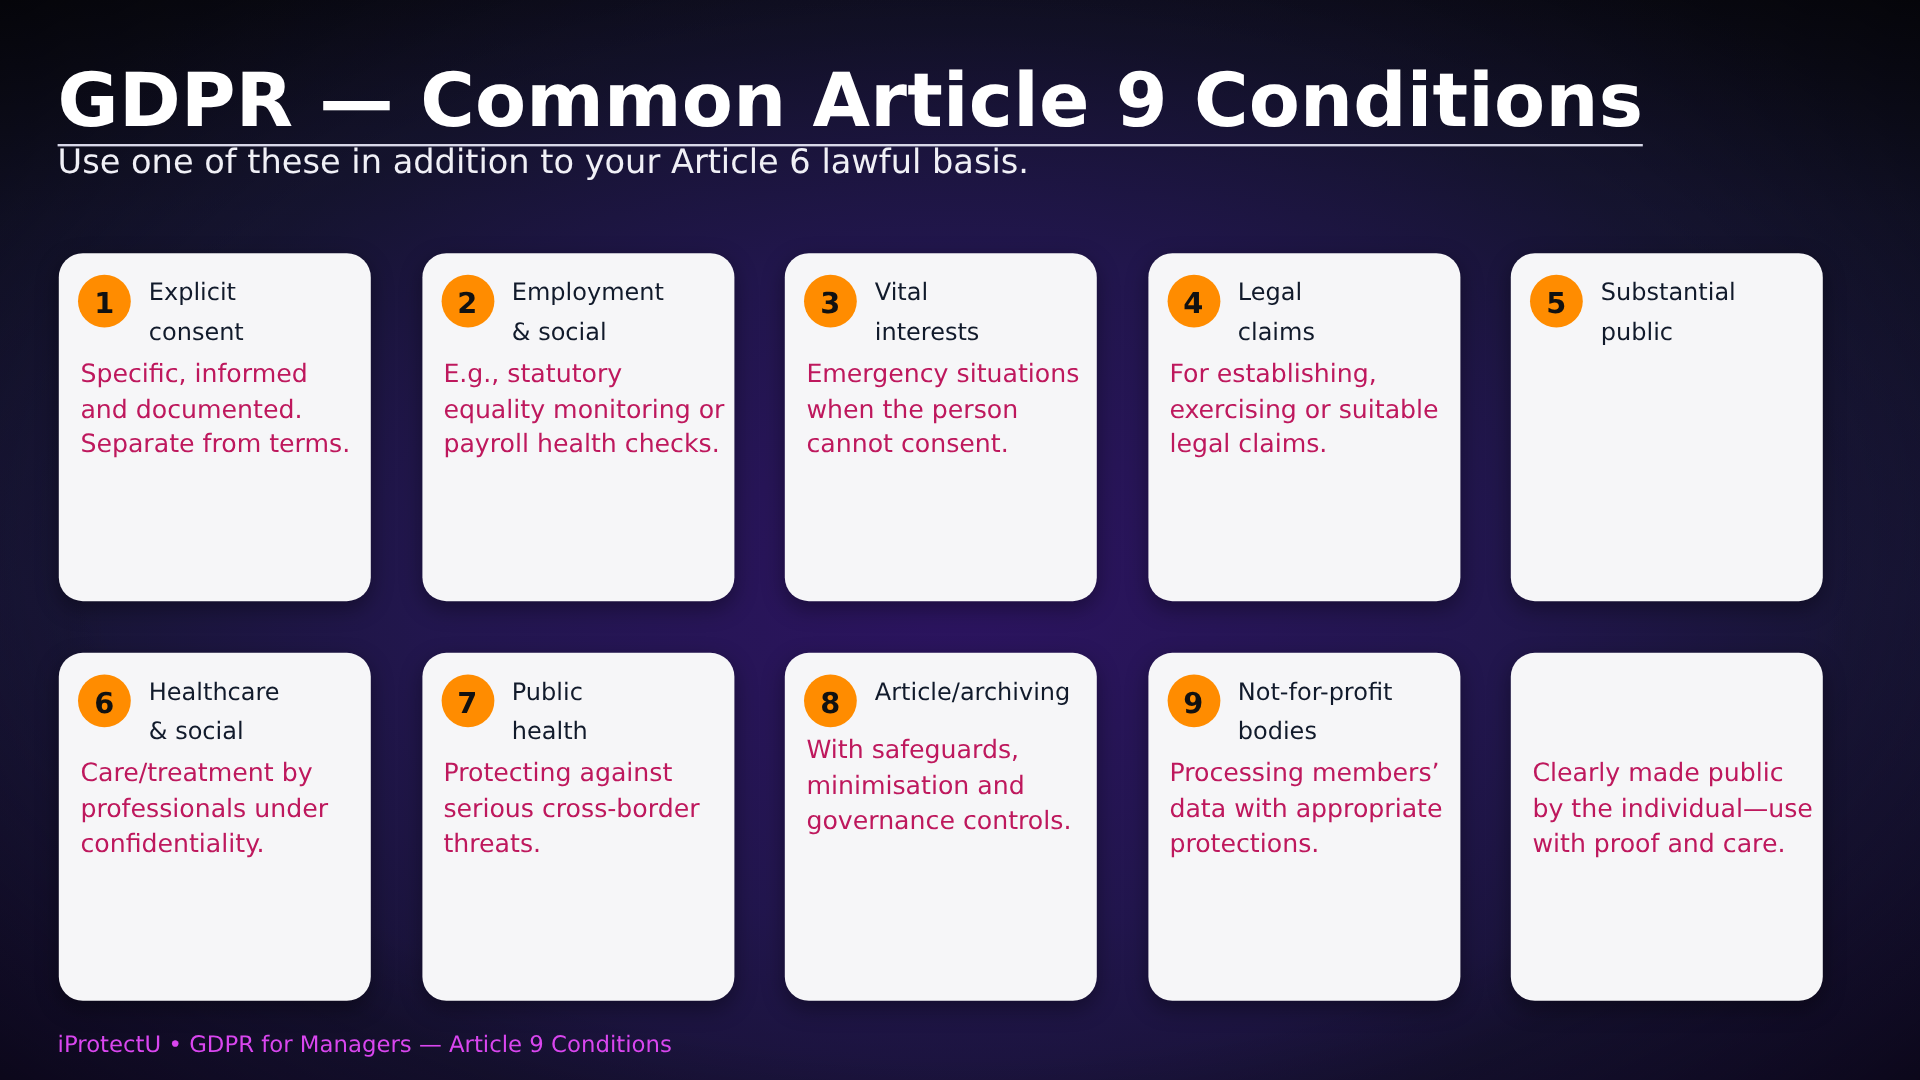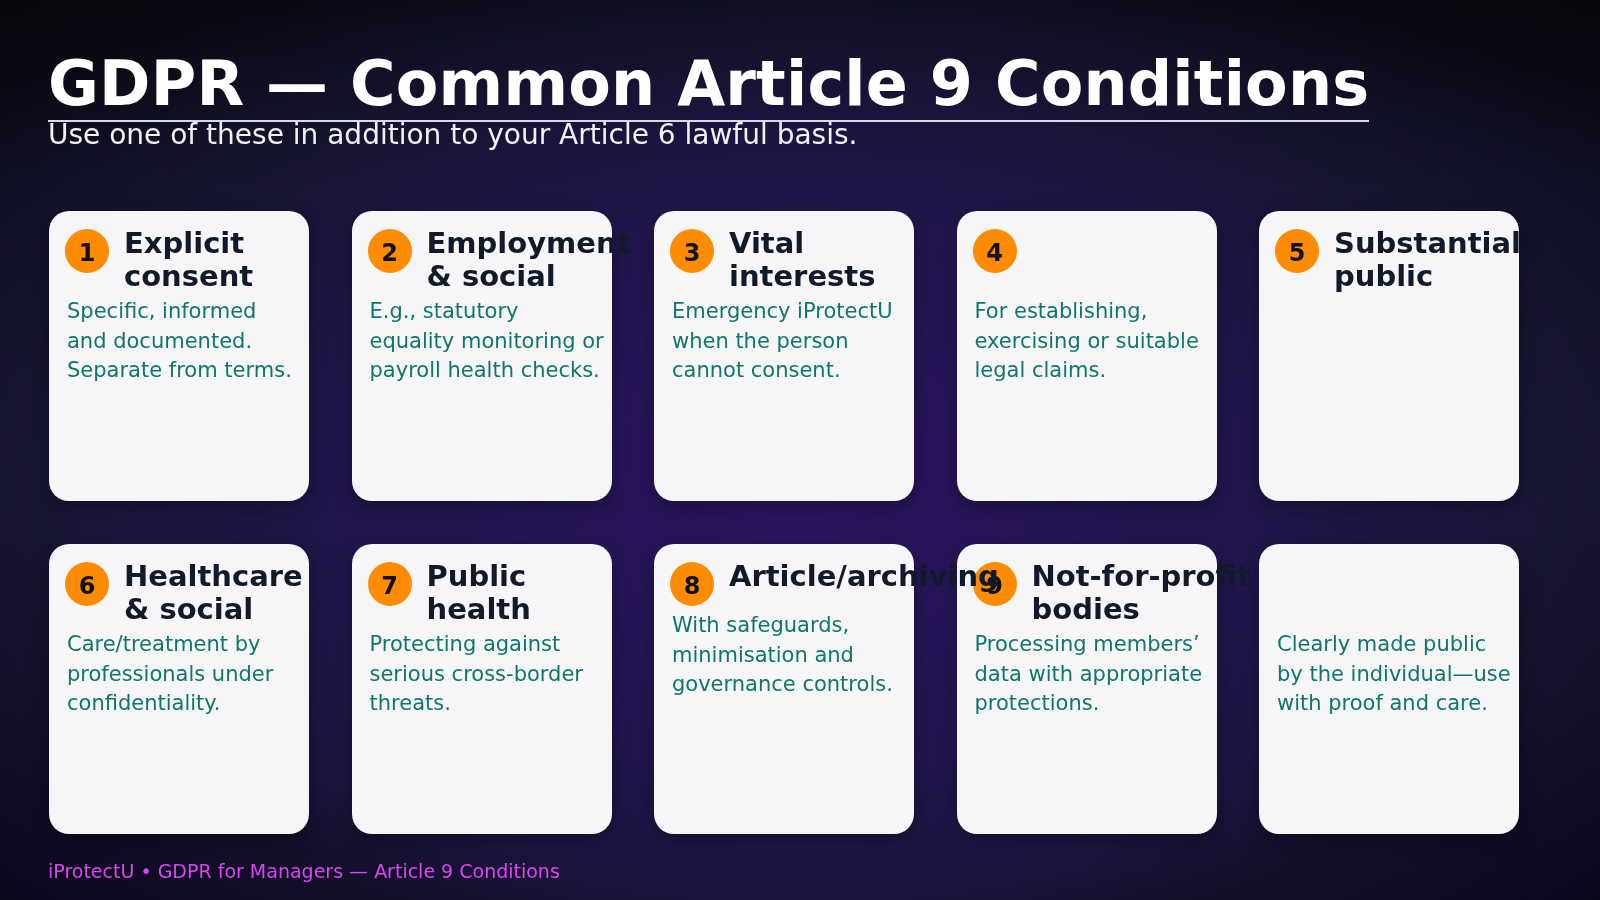--- a/index.html
+++ b/index.html
@@ -48,26 +48,26 @@
     }
     .badge {
       width: 44px; height: 44px; border-radius: 50%;
       background: #ff8c00; color: #111111;
       font-weight: bold; font-size: 24px;
       display: flex; align-items: center; justify-content: center;
       flex: 0 0 44px; margin-top: 2px; padding-top: 4px; box-sizing: border-box;
     }
     .badge.small { font-size: 22px; }
     .card-title {
-      margin-left: 15px; font-size: 29px; font-weight: bold;
+      margin-left: 15px; font-size: 20px; font-weight: normal;
       color: #111a2b; line-height: 33px; white-space: pre; position: relative; z-index: 2;
     }
     .card-body {
       position: absolute; left: 18px; top: 86px; width: 235px;
-      font-size: 21px; line-height: 29.5px; color: #0f766e;
+      font-size: 21px; line-height: 29.5px; color: #be185d;
     }
     .card.single .card-body { top: 67px; }
     .footer {
       position: absolute; left: 48px; top: 860px;
       font-size: 19px; color: #d946ef; white-space: nowrap;
     }
   </style>
 </head>
 <body>
 
@@ -95,26 +95,28 @@
     </div>
     <div class="card-body">E.g., statutory equality monitoring or payroll health checks.</div>
   </div>
 
   <div class="card">
     <div class="card-head">
       <div class="badge">3</div>
       <div class="card-title">Vital
 interests</div>
     </div>
-    <div class="card-body">Emergency iProtectU when the person cannot consent.</div>
+    <div class="card-body">Emergency situations when the person cannot consent.</div>
   </div>
 
   <div class="card">
     <div class="card-head">
       <div class="badge">4</div>
+      <div class="card-title">Legal
+claims</div>
     </div>
     <div class="card-body">For establishing, exercising or suitable legal claims.</div>
   </div>
 
   <div class="card">
     <div class="card-head">
       <div class="badge">5</div>
       <div class="card-title">Substantial
 public</div>
     </div>

